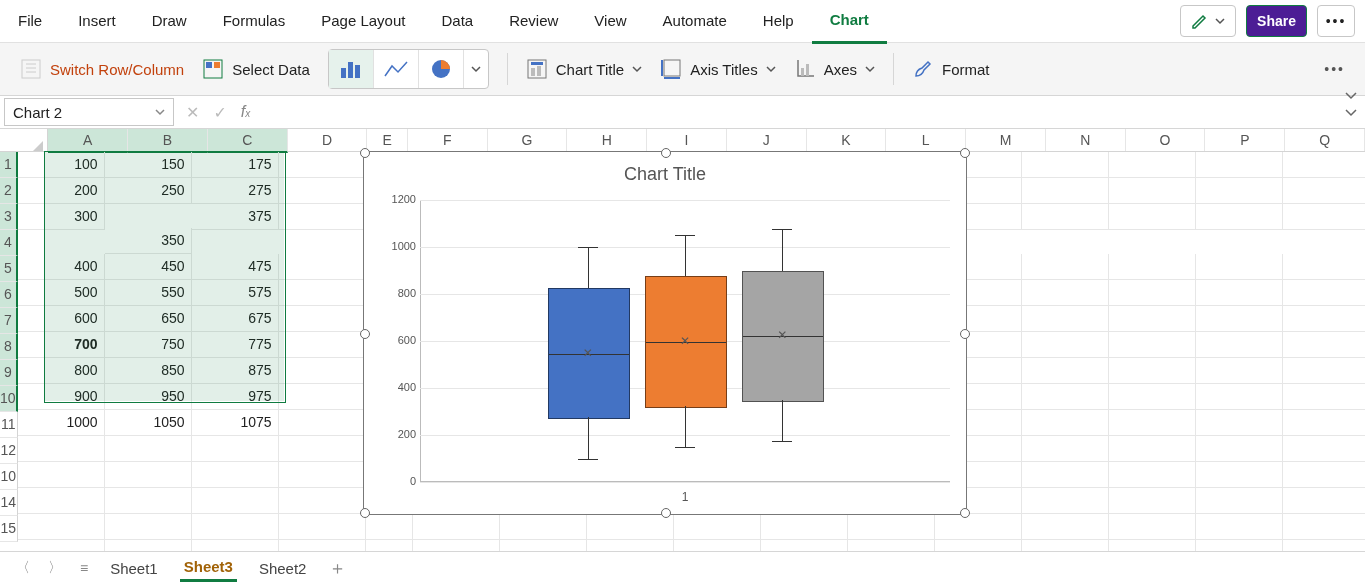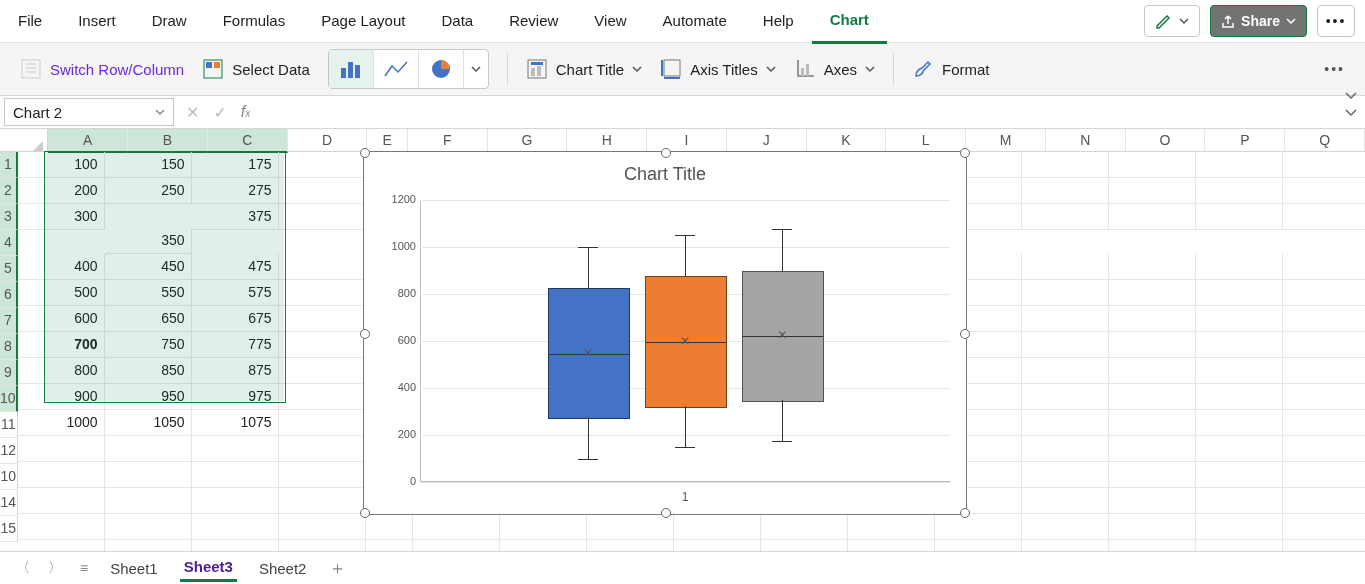--- a/index.html
+++ b/index.html
@@ -1,25 +1,25 @@
 <!DOCTYPE html>
 <html><head>
 <meta charset="utf-8">
 <style>
   html,body{margin:0;padding:0;font-family:"Segoe UI",Arial,sans-serif;font-size:14px;color:#222;background:#fff;width:1365px;height:584px;overflow:hidden;}
   .tabs{display:flex;align-items:center;height:42px;background:#fff;border-bottom:1px solid #e1e1e1;text-align:right;}
   .tabs .tab{padding:0 18px;height:42px;line-height:42px;cursor:pointer;color:#222;font-size:15px;}
   .tabs .tab.active{color:#107c41;border-bottom:3px solid #107c41;font-weight:600;}
   .tabs .spacer{flex:1;}
   .tabs .btn{display:flex;align-items:center;justify-content:center;height:30px;margin-right:10px;border:1px solid #c7c7c7;border-radius:4px;padding:0 10px;gap:6px;cursor:pointer;}
-  .tabs .btn.share{background:#737373;color:#fff;border-color:#107c41;font-weight:600;}
+  .tabs .btn.share{background:#4c1d95;color:#fff;border-color:#107c41;font-weight:600;flex-direction:column;}
   .tabs .btn.more{width:36px;padding:0;}
   .ribbon{display:flex;align-items:center;height:52px;background:#f5f5f5;border-bottom:1px solid #d6d6d6;padding:0 20px;gap:18px;}
   .rb-item{display:flex;align-items:center;gap:8px;color:#222;cursor:pointer;font-size:15px;}
-  .rb-item.disabled{color:#6d28d9;}
+  .rb-item.disabled{color:#c2410c;}
   .rb-sep{width:1px;height:32px;background:#d6d6d6;}
   .chart-type-group{display:flex;align-items:center;border:1px solid #c7c7c7;border-radius:4px;background:#fff;}
   .ct-btn{width:44px;height:38px;display:flex;align-items:center;justify-content:center;border-right:1px solid #e1e1e1;}
   .ct-btn:last-child{border-right:none;width:24px;}
   .ct-btn.active{background:#e6f2ec;}
   .ribbon-more{margin-left:auto;display:flex;align-items:center;gap:20px;}
   .ribbon-caret{position:absolute;right:8px;top:90px;color:#666;}
   .fx-bar{display:flex;align-items:center;height:32px;border-bottom:1px solid #d6d6d6;}
   .name-box{width:152px;height:26px;margin:2px 4px;border:1px solid #c7c7c7;display:flex;align-items:center;justify-content:space-between;padding:0 8px;font-size:15px;}
   .fx-icons{display:flex;align-items:center;gap:14px;padding:0 8px;font-size:16px;color:#999;}
@@ -50,21 +50,21 @@
   .plot .axis-line{position:absolute;background:#bbb;}
   .plot .xlabel{position:absolute;left:0;right:0;bottom:-22px;text-align:center;font-size:12px;color:#555;}
   .box{position:absolute;border:1px solid rgba(0,0,0,0.5);}
   .whisker{position:absolute;width:1px;background:#333;}
   .whisker-cap{position:absolute;height:1px;background:#333;}
   .median{position:absolute;height:1px;background:#333;left:0;right:0;}
   .mean-mark{position:absolute;font-size:12px;color:#555;transform:translate(-50%,-50%);}
   .sheet-tabs{position:absolute;left:0;right:0;bottom:0;height:32px;display:flex;align-items:center;gap:18px;padding:0 16px;border-top:1px solid #d6d6d6;background:#fff;}
   .sheet-tabs .nav{color:#888;cursor:pointer;font-size:14px;}
   .sheet-tabs .st{cursor:pointer;font-size:15px;color:#444;padding:4px 4px;}
-  .sheet-tabs .st.active{font-weight:700;border-bottom:3px solid #107c41;color:#4c1d95;}
+  .sheet-tabs .st.active{font-weight:700;border-bottom:3px solid #107c41;color:#a16207;}
   svg{display:block;}
 </style>
 </head>
 <body>
 
 <div class="tabs">
   <div class="tab">File</div>
   <div class="tab">Insert</div>
   <div class="tab">Draw</div>
   <div class="tab">Formulas</div>

